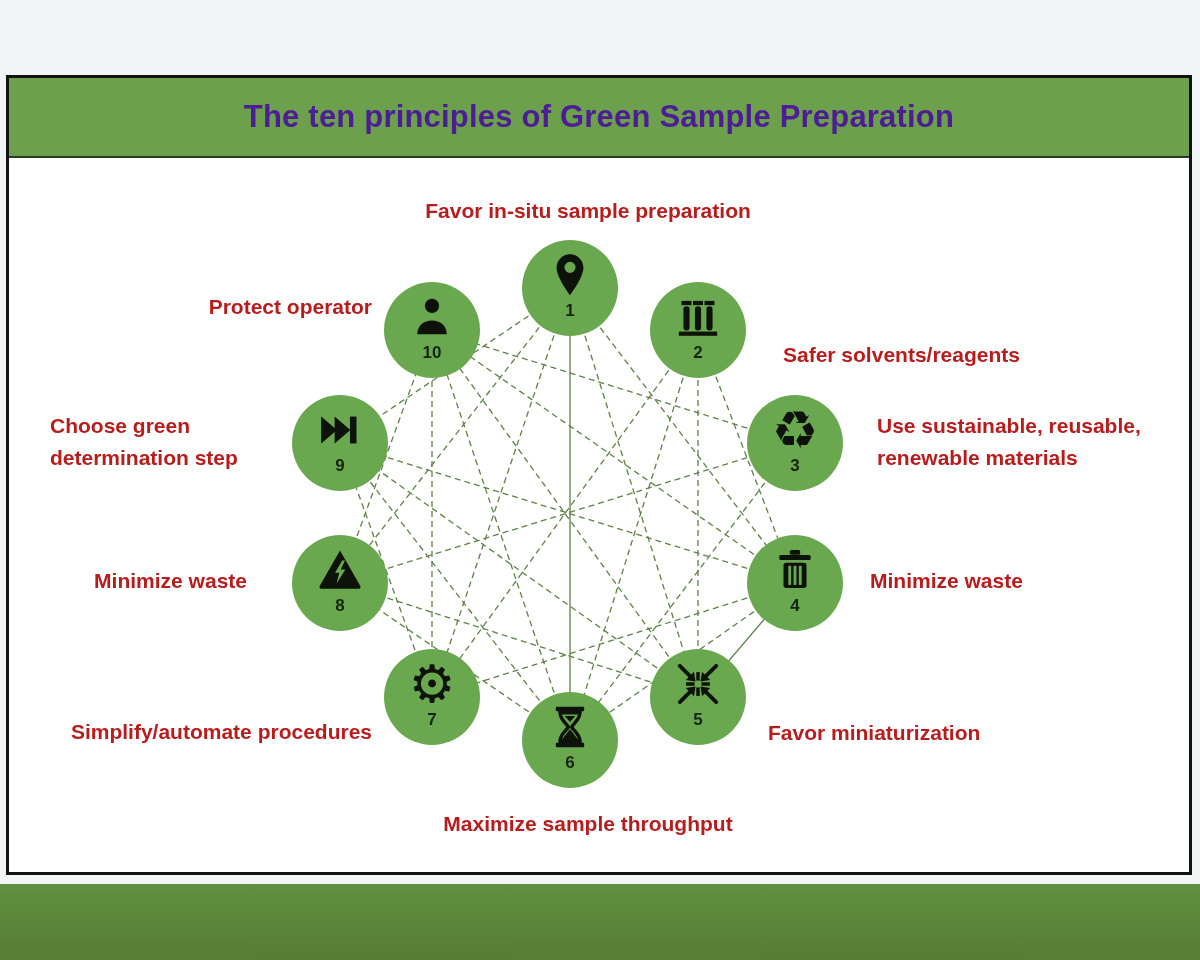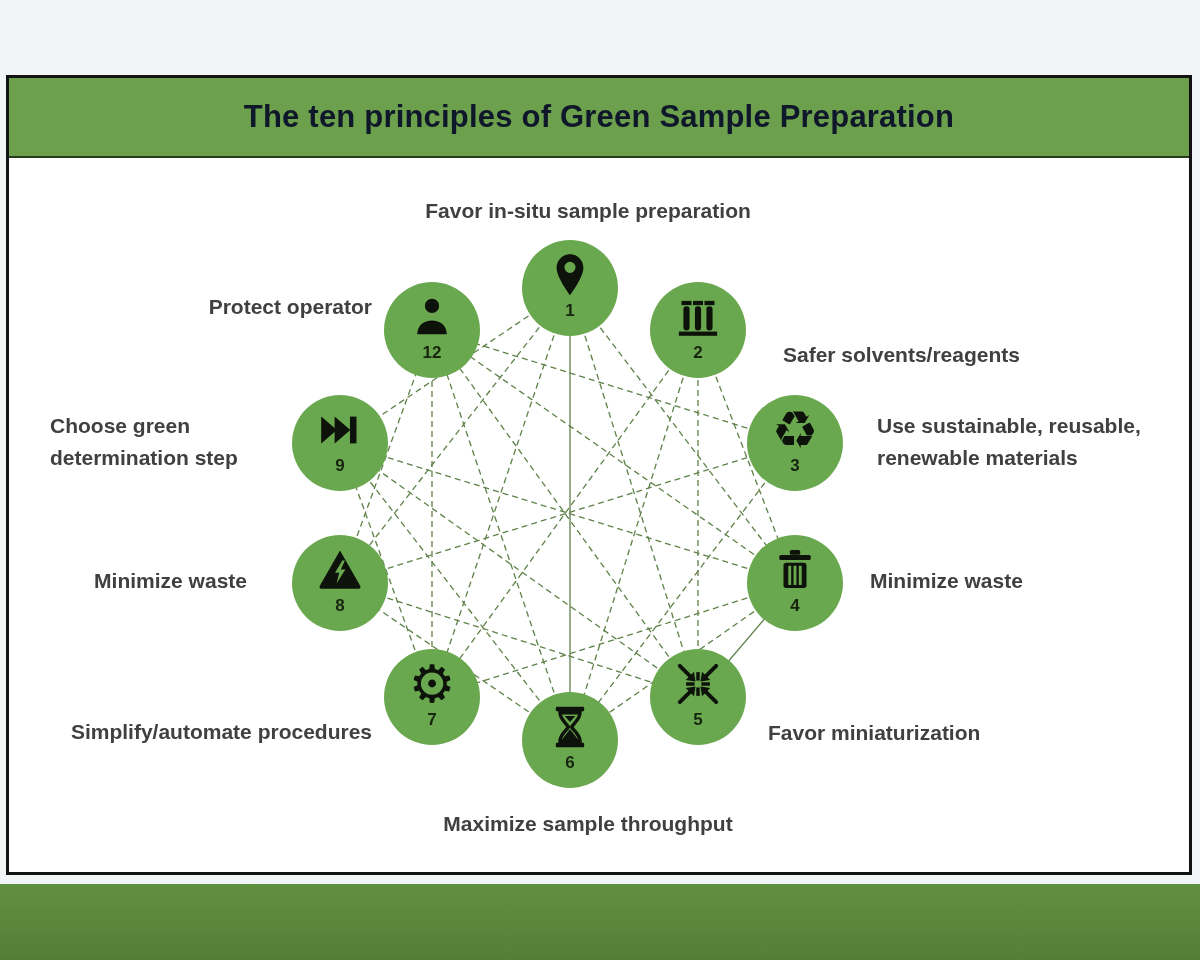--- a/index.html
+++ b/index.html
@@ -12,21 +12,21 @@
   .main-box {
     position:absolute; left:6px; top:75px; width:1186px; height:800px;
     background:#ffffff; border:3px solid #121212;
   }
   .title-bar {
     position:absolute; left:0; top:0; right:0; height:80px;
     background:#6ca04d; border-bottom:2px solid #2a3a1e;
     display:flex; align-items:center; justify-content:center;
   }
   .title-bar h1 {
-    font-size:31px; font-weight:700; color:#0f172a; letter-spacing:.2px;
+    font-size:31px; font-weight:700; color:#4c1d95; letter-spacing:.2px;
   }
   .footer-strip {
     position:absolute; left:0; top:884px; width:1200px; height:76px;
     background:linear-gradient(180deg,#619041 0%, #567d35 100%);
   }
   .diagram-layer { position:absolute; left:0; top:0; width:1200px; height:960px; }
   #edges-svg { position:absolute; left:0; top:0; z-index:1; pointer-events:none; }
   .node {
     position:absolute; width:96px; height:96px; border-radius:50%;
     background:#6aa84f; z-index:2;
@@ -35,21 +35,21 @@
   }
   .node .ic {
     height:52px; display:flex; align-items:center; justify-content:center;
     color:#0d120a;
   }
   .node .ic .glyph { font-size:50px; line-height:1; color:#0d120a; }
   .node .num {
     font-size:17px; font-weight:700; color:#17250f; line-height:1; margin-top:1px;
   }
   .lbl {
-    position:absolute; z-index:6; font-size:21px; font-weight:700; color:#404040;
+    position:absolute; z-index:6; font-size:21px; font-weight:700; color:#b91c1c;
     white-space:pre-line; line-height:1.5;
   }
   .lbl.top, .lbl.bottom { transform:translate(-50%,-50%); text-align:center; white-space:nowrap; }
   .lbl.right { transform:translateY(-50%); text-align:left; }
   .lbl.left { transform:translateY(-50%); text-align:right; }
   .lbl.left-block { transform:translateY(-50%); text-align:left; }
 </style>
 </head>
 <body>
 
@@ -201,17 +201,17 @@
       </div>
       <div class="lbl left-block" style="left: 50px; top: 441px;">Choose green
 determination step</div>
       <div class="node" style="left: 384px; top: 282px;">
         <div class="ic">
           <svg width="46" height="46" viewBox="0 0 24 24">
      <circle cx="12" cy="6.2" r="3.7" fill="#0d120a"></circle>
      <path d="M4.3 21 C4.3 16.4 7.8 13.8 12 13.8 S19.7 16.4 19.7 21 Z" fill="#0d120a"></path>
           </svg>
         </div>
-        <div class="num">12</div>
+        <div class="num">10</div>
       </div>
       <div class="lbl left" style="right: 828px; top: 307px;">Protect operator</div>
     </div>
 </div>
 
 </body></html>

